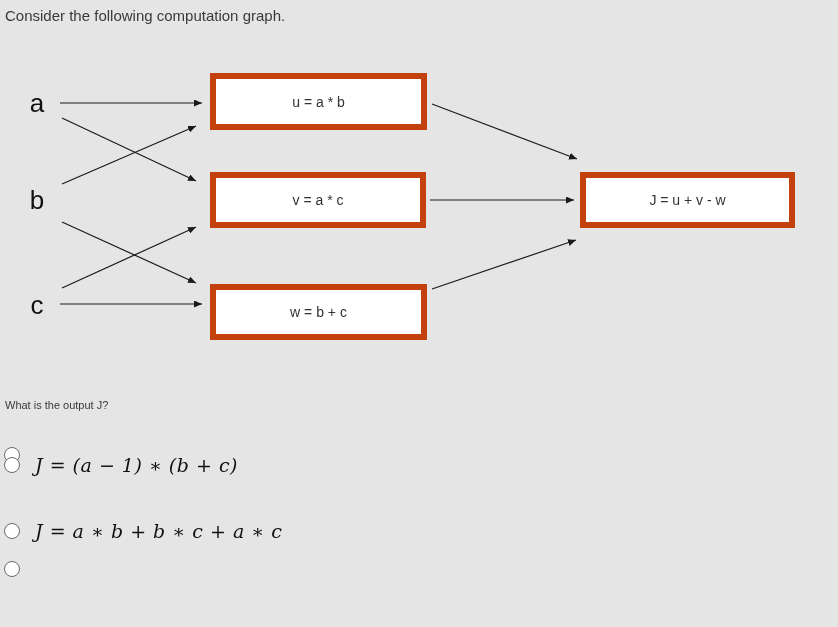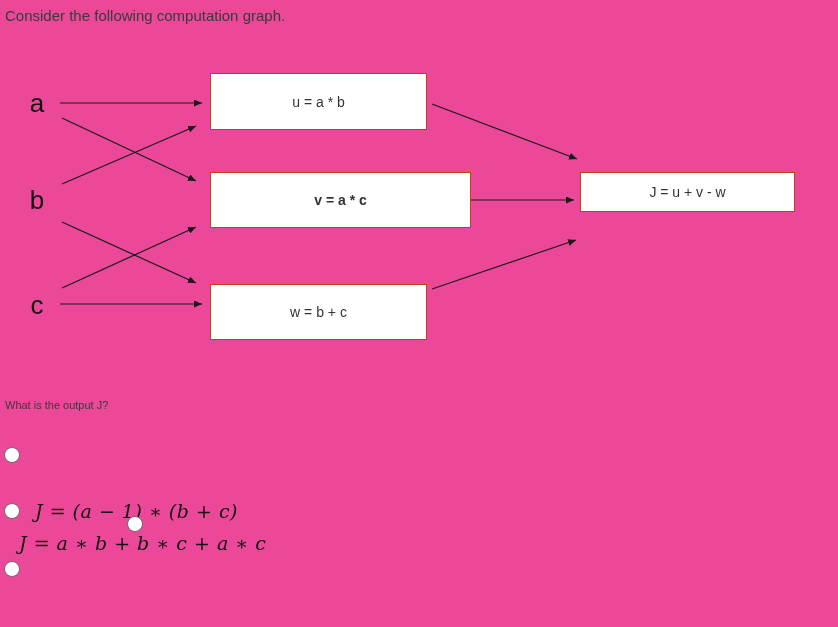--- a/index.html
+++ b/index.html
@@ -4,21 +4,21 @@
 <style>
   html, body {
     margin: 0;
     padding: 0;
     background: #ffffff;
   }
   .page {
     position: relative;
     width: 838px;
     height: 627px;
-    background: #ec4899;
+    background: #e5e5e5;
     font-family: "Liberation Sans", sans-serif;
     overflow: hidden;
   }
   .title {
     position: absolute;
     left: 5px;
     top: 7px;
     font-size: 15px;
     color: #3a3a3a;
   }
@@ -42,52 +42,52 @@
     line-height: 30px;
     text-align: center;
     font-size: 26px;
     color: #111111;
   }
   .input-a { left: 22px; top: 88px; }
   .input-b { left: 22px; top: 185px; }
   .input-c { left: 22px; top: 290px; }
   .node {
     position: absolute;
-    border: 1px solid #c2410c;
+    border: 6px solid #c2410c;
     background: #ffffff;
     display: flex;
     align-items: center;
     justify-content: center;
     font-size: 14px;
     color: #333333;
     box-sizing: border-box;
     text-align: center;
   }
   .node-u { left: 210px; top: 73px;  width: 217px; height: 57px; }
-  .node-v { left: 210px; top: 172px; width: 261px; height: 56px; font-weight: bold; }
+  .node-v { left: 210px; top: 172px; width: 216px; height: 56px; }
   .node-w { left: 210px; top: 284px; width: 217px; height: 56px; }
-  .node-j { left: 580px; top: 172px; width: 215px; height: 40px; }
+  .node-j { left: 580px; top: 172px; width: 215px; height: 56px; }
   .question {
     position: absolute;
     left: 5px;
     top: 399px;
     font-size: 11px;
     color: #3a3a3a;
   }
   .option {
     position: absolute;
     left: 4px;
     height: 30px;
     display: flex;
     align-items: center;
     cursor: pointer;
   }
   .option-0 { top: 440px; }
-  .option-1 { top: 496px; }
-  .option-2 { top: 516px; flex-direction: column; }
+  .option-1 { top: 450px; }
+  .option-2 { top: 516px; }
   .option-3 { top: 554px; }
   .radio {
     width: 16px;
     height: 16px;
     border: 1.5px solid #6b6b6b;
     border-radius: 50%;
     background: #ffffff;
     box-sizing: border-box;
     flex: 0 0 auto;
   }

